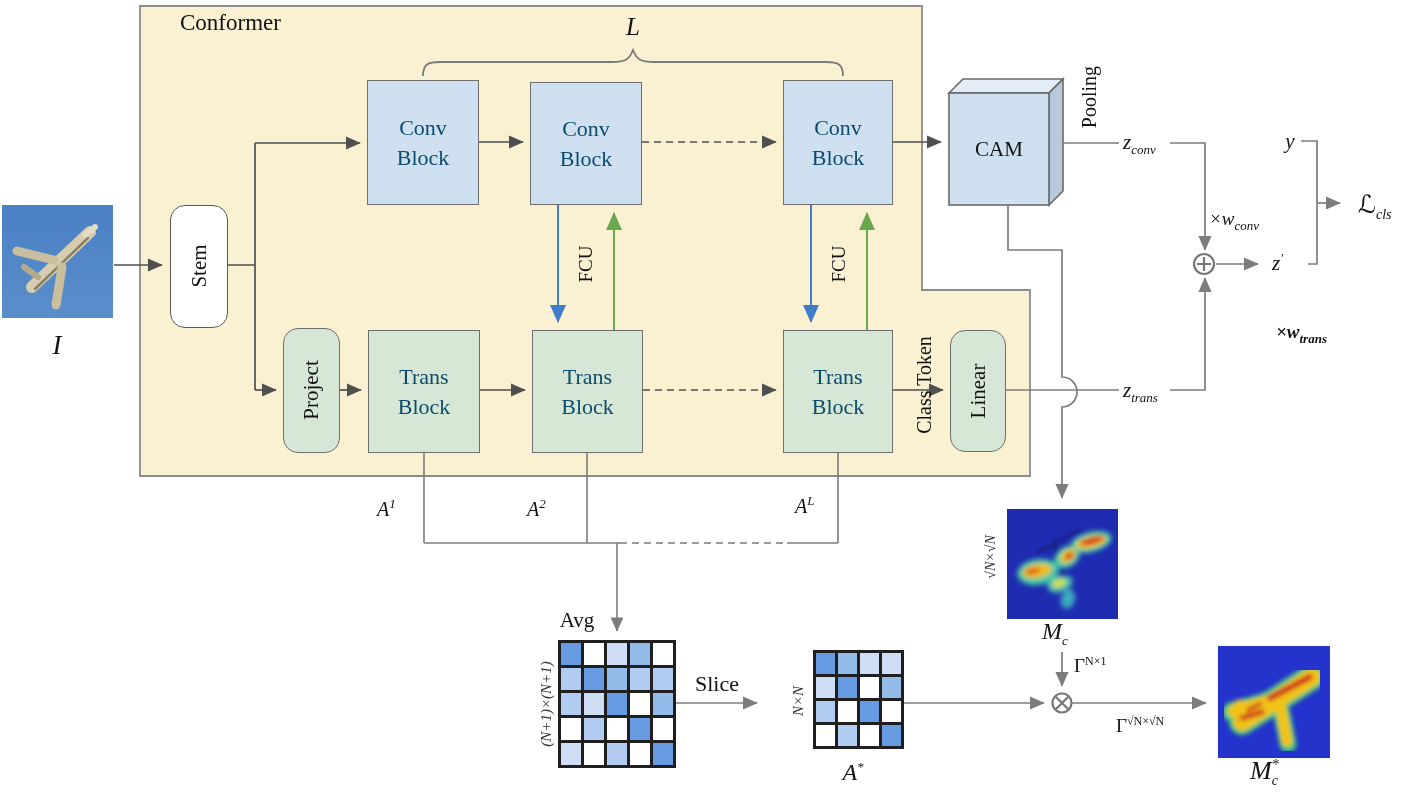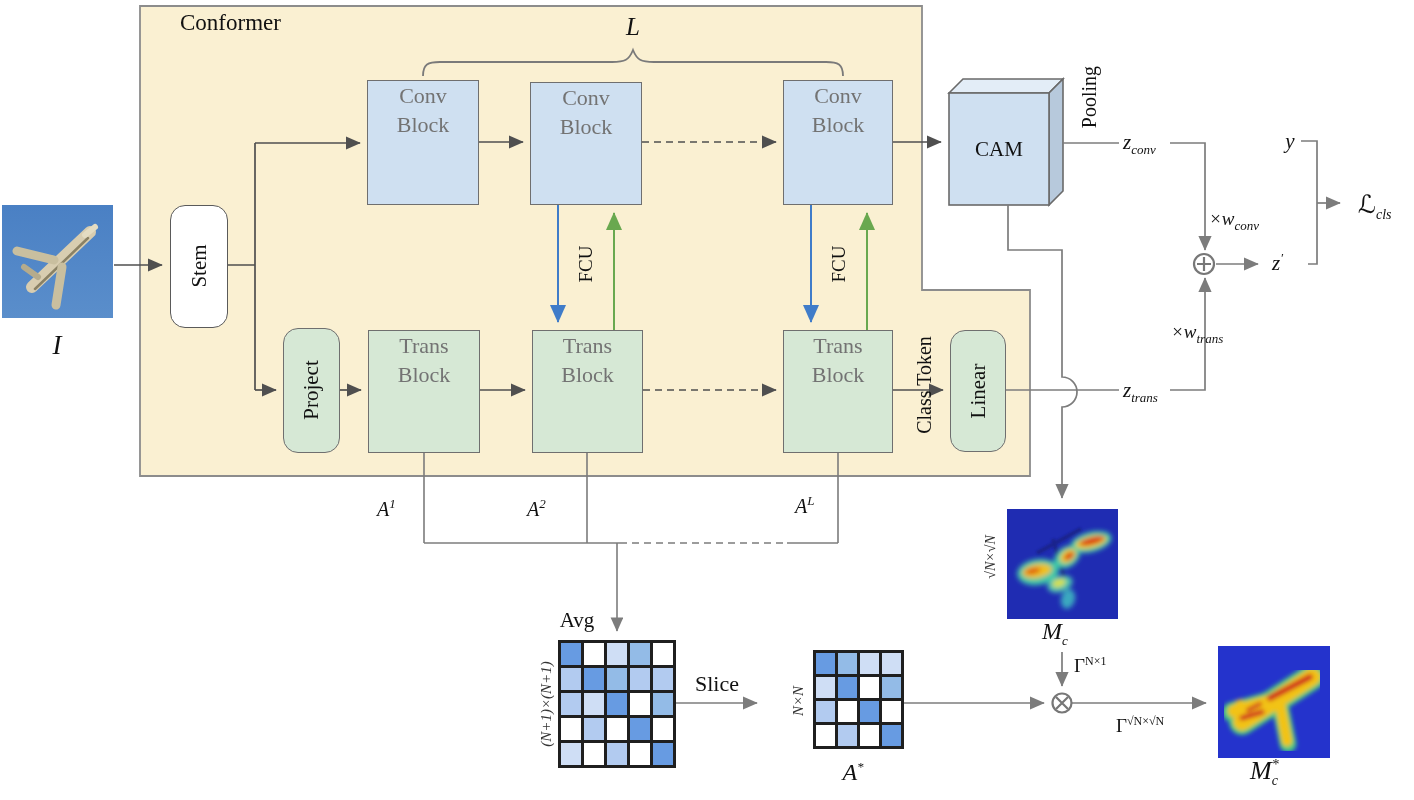--- a/index.html
+++ b/index.html
@@ -1,22 +1,22 @@
 <!DOCTYPE html>
 <html><head>
 <meta charset="utf-8">
 <style>
   html,body{margin:0;padding:0;background:#ffffff;}
   #stage{position:relative;width:1414px;height:800px;background:#ffffff;overflow:hidden;
          font-family:"Liberation Serif","DejaVu Serif",serif;color:#111;}
   svg{display:block}
   #wires{position:absolute;left:0;top:0;z-index:1;}
   .box{position:absolute;z-index:2;box-sizing:border-box;border:1.6px solid #6f6f6f;
-       display:flex;align-items:flex-start;justify-content:center;text-align:center;
-       font-size:22px;line-height:1.32;color:#737373;}
+       display:flex;align-items:center;justify-content:center;text-align:center;
+       font-size:22px;line-height:1.32;color:#0c4a6e;}
   .blue{background:var(--blue-fill,#cfe0f1);}
   .green{background:var(--green-fill,#d6e8d5);}
   .white{background:#ffffff;}
   .rounded{border-radius:15px;}
   .lbl{position:absolute;z-index:3;white-space:nowrap;}
   .ctr{transform:translate(-50%,-50%);}
   .rot{transform:translate(-50%,-50%) rotate(-90deg);}
   .it{font-style:italic;}
   .math{font-style:italic;font-size:21px;}
   .math sub{font-size:13px;font-style:italic;}
@@ -162,21 +162,21 @@
   <div class="lbl rot" style="left:839px;top:264px;font-size:19px;">FCU</div>
   <div class="lbl" style="left:999px;top:149px;font-size:21px;transform:translate(-50%,-50%);z-index:3;">CAM</div>
 
   <div class="lbl it ctr" style="left:57px;top:345px;font-size:27px;">I</div>
 
   <div class="lbl math" style="left:1123px;top:130px;"><span><span>z</span><sub>conv</sub></span></div>
   <div class="lbl math" style="left:1209px;top:208px;font-size:19px;"><span><span>×w</span><sub>conv</sub></span></div>
   <div class="lbl math" style="left:1272px;top:250px;"><span><span>z</span><sup>′</sup></span></div>
   <div class="lbl math ctr" style="left:1290px;top:141px;">y</div>
   <div class="lbl" style="left:1352px;top:190px;font-size:25px;margin-left:6px;"><span><span style="font-family:'DejaVu Serif','DejaVu Sans',serif;">ℒ</span><sub class="it" style="font-size:14px;">cls</sub></span></div>
-  <div class="lbl math" style="left:1171px;top:321px;font-size:19px;"><span><span>×w</span><sub>trans</sub></span></div>
+  <div class="lbl math" style="left:1276px;top:321px;font-size:19px;font-weight:bold;"><span><span>×w</span><sub>trans</sub></span></div>
   <div class="lbl math" style="left:1123px;top:378px;"><span><span>z</span><sub>trans</sub></span></div>
 
   <div class="lbl math" style="left:377px;top:496px;font-size:20px;"><span><span>A</span><sup>1</sup></span></div>
   <div class="lbl math" style="left:527px;top:496px;font-size:20px;"><span><span>A</span><sup>2</sup></span></div>
   <div class="lbl math" style="left:795px;top:493px;font-size:20px;text-align:center;"><span><span>A</span><sup>L</sup></span></div>
   <div class="lbl ctr" style="left:577px;top:620px;font-size:21px;">Avg</div>
   <div class="lbl ctr" style="left:717px;top:684px;font-size:22px;">Slice</div>
   <div class="lbl rot it" style="left:546px;top:704px;font-size:15px;color:#333;">(N+1)×(N+1)</div>
   <div class="lbl rot it" style="left:798px;top:701px;font-size:15px;color:#333;">N×N</div>
   <div class="lbl math ctr" style="left:853px;top:772px;font-size:24px;"><span><span>A</span><sup>*</sup></span></div>

